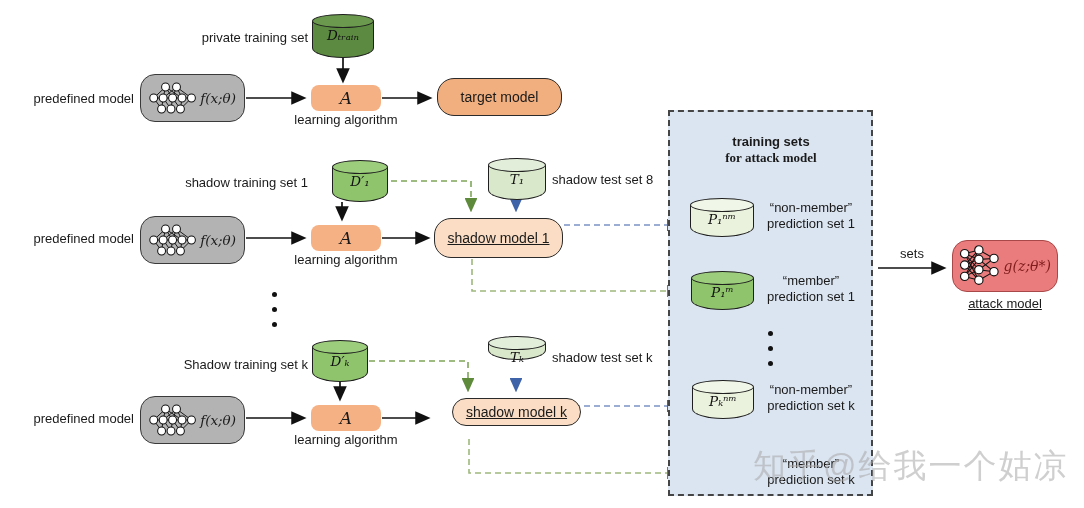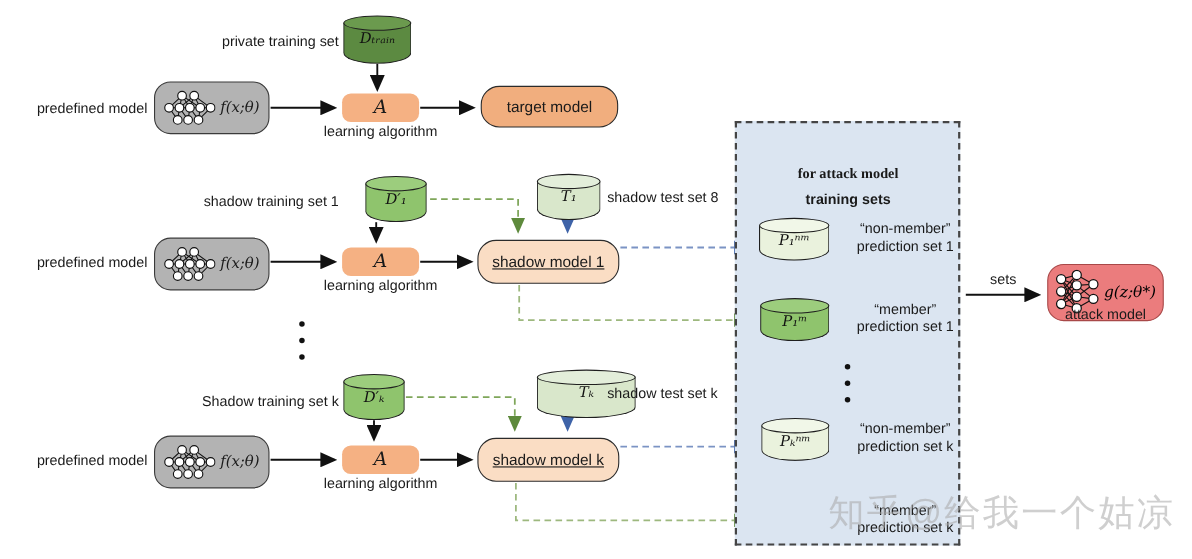--- a/index.html
+++ b/index.html
@@ -12,40 +12,40 @@
 
   
   .node{position:absolute;display:flex;align-items:center;justify-content:center;
         box-sizing:border-box;font-size:14px;}
   .graybox{background:#B3B3B3;border:1.6px solid #3a3a3a;border-radius:15px;gap:4px;padding:0 8px;}
   .targetbox{background:#F1AE7E;border:1.4px solid #2b2b2b;border-radius:17px;}
   .shadowbox{background:#FADDC4;border:1.4px solid #2b2b2b;border-radius:17px;text-decoration:underline;}
   .abox{background:#F5B183;border-radius:8px;font:italic 17px "DejaVu Serif",serif;}
   .attackbox{background:#EB7C7D;border:1px solid #a84848;border-radius:15px;gap:3px;padding:0 6px;}
   .formula{font:italic 13.5px "DejaVu Serif",serif;white-space:nowrap;}
-  .formula-red{font:italic 14px "DejaVu Serif",serif;color:#000000;white-space:nowrap;}
+  .formula-red{font:italic 14px "DejaVu Serif",serif;color:#7f1d1d;white-space:nowrap;}
 
   
   .cyl{position:absolute;}
   .cyl-top{position:absolute;left:0;right:0;top:0;height:14px;border:1.5px solid #1f1f1f;
            border-radius:50%;box-sizing:border-box;}
   .cyl-body{position:absolute;left:0;right:0;top:7px;bottom:0;border:1.5px solid #1f1f1f;border-top:none;
             border-radius:0 0 50% 50% / 0 0 10px 10px;box-sizing:border-box;}
   .cyl-label{position:absolute;left:0;right:0;top:13px;text-align:center;
              font:italic 13.5px "DejaVu Serif",serif;color:#111;}
   .cy-dark  .cyl-body{background:#5C8A41;} .cy-dark  .cyl-top{background:#6B9A4E;}
   .cy-green .cyl-body{background:#8FC46D;} .cy-green .cyl-top{background:#9CCD7D;}
   .cy-pale  .cyl-body{background:#D9E7CB;} .cy-pale  .cyl-top{background:#E3EEDA;}
   .cy-paler .cyl-body{background:#EAF2DD;} .cy-paler .cyl-top{background:#F1F7E8;}
 
   
   .panel{position:absolute;left:668px;top:110px;width:205px;height:386px;background:#DBE5F1;
          border:2px dashed #454545;box-sizing:border-box;}
   .panel-title{font-size:13px;font-weight:bold;line-height:16px;}
-  .predlabel{font-size:13px;line-height:16px;padding-left:12px;}
+  .predlabel{font-size:13px;line-height:16px;}
 
   
   .dots{position:absolute;display:flex;flex-direction:column;gap:10px;align-items:center;}
   .dots span{width:5px;height:5px;border-radius:50%;background:#111;display:block;}
 
   .watermark{position:absolute;left:753px;top:444px;font-size:33px;letter-spacing:2px;
              color:rgba(168,168,168,0.55);white-space:nowrap;}
   svg.wires{position:absolute;left:0;top:0;pointer-events:none;}
   .nn{display:block;}
 </style>
@@ -207,21 +207,21 @@
   </div>
 
   <div class="abs lbl r" style="left:150px;top:357px;width:158px;">Shadow training set k</div>
 
   <div class="cyl cy-green" style="left:312px;top:340px;width:56px;height:42px;">
     <div class="cyl-body"></div>
     <div class="cyl-top"></div>
     <div class="cyl-label">D′ₖ</div>
   </div>
 
-  <div class="cyl cy-pale" style="left:488px;top:336px;width:58px;height:44px;padding-left:32px;">
+  <div class="cyl cy-pale" style="left:488px;top:336px;width:58px;height:24px;">
     <div class="cyl-body"></div>
     <div class="cyl-top"></div>
     <div class="cyl-label">Tₖ</div>
   </div>
   <div class="abs lbl" style="left:552px;top:350px;">shadow test set k</div>
 
   <div class="abs lbl r" style="left:18px;top:411px;width:116px;">predefined model</div>
 
   <div class="node graybox" style="left:140px;top:396px;width:105px;height:48px;">
     <svg class="nn" width="56" height="38" viewBox="0 0 60 42">
@@ -255,25 +255,25 @@
           <circle cx="28" cy="35" r="5"></circle>
           <circle cx="40" cy="35" r="5"></circle>
       </g>
     </svg>
     <span class="formula">f(x;θ)</span>
   </div>
 
   <div class="node abox" style="left:311px;top:405px;width:70px;height:26px;">A</div>
   <div class="abs lbl c" style="left:266px;top:432px;width:160px;">learning algorithm</div>
 
-  <div class="node shadowbox" style="left:434px;top:398px;width:129px;height:40px;">shadow model k</div>
+  <div class="node shadowbox" style="left:452px;top:398px;width:129px;height:28px;">shadow model k</div>
 
   <div class="panel"></div>
 
-  <div class="abs panel-title c" style="left:678px;top:134px;width:186px;margin-top:39px;">training sets</div>
+  <div class="abs panel-title c" style="left:678px;top:134px;width:186px;">training sets</div>
   <div class="abs panel-title c" style="left:678px;top:150px;width:186px;font-family:Liberation Serif, serif;">for attack model</div>
 
   <div class="cyl cy-paler" style="left:690px;top:198px;width:64px;height:39px;">
     <div class="cyl-body"></div>
     <div class="cyl-top"></div>
     <div class="cyl-label">P₁ⁿᵐ</div>
   </div>
   <div class="abs predlabel c" style="left:754px;top:200px;width:114px;">
     <div>“non-member”</div>
     <div>prediction set 1</div>
@@ -341,17 +341,17 @@
         <circle cx="21" cy="4" r="4.4"></circle>
           <circle cx="21" cy="14" r="4.4"></circle>
           <circle cx="21" cy="25" r="4.4"></circle>
           <circle cx="21" cy="36" r="4.4"></circle>
         <circle cx="37" cy="13" r="4.4"></circle>
           <circle cx="37" cy="27" r="4.4"></circle>
       </g>
     </svg>
     <span class="formula-red">g(z;θ*)</span>
   </div>
-  <div class="abs lbl c" style="left:946px;top:278px;width:118px;">attack model</div>
+  <div class="abs lbl c" style="left:946px;top:296px;width:118px;text-decoration:underline;">attack model</div>
 
   <div class="watermark">知乎@给我一个姑凉</div>
 
 </div>
 
 </body></html>

